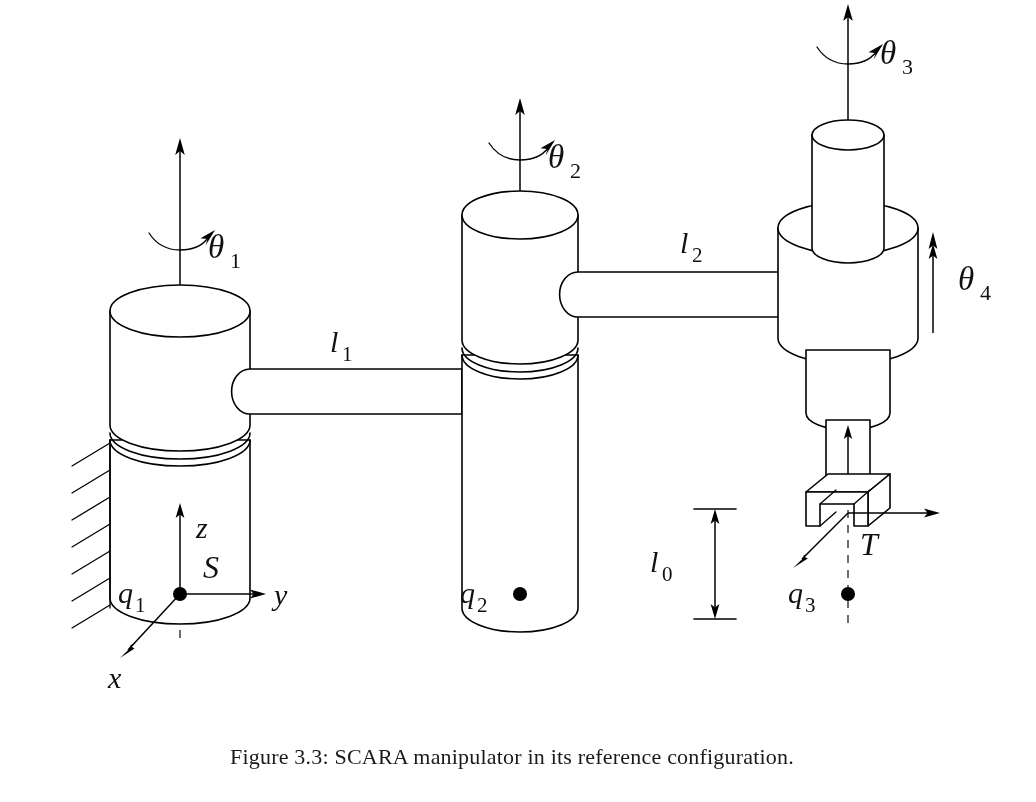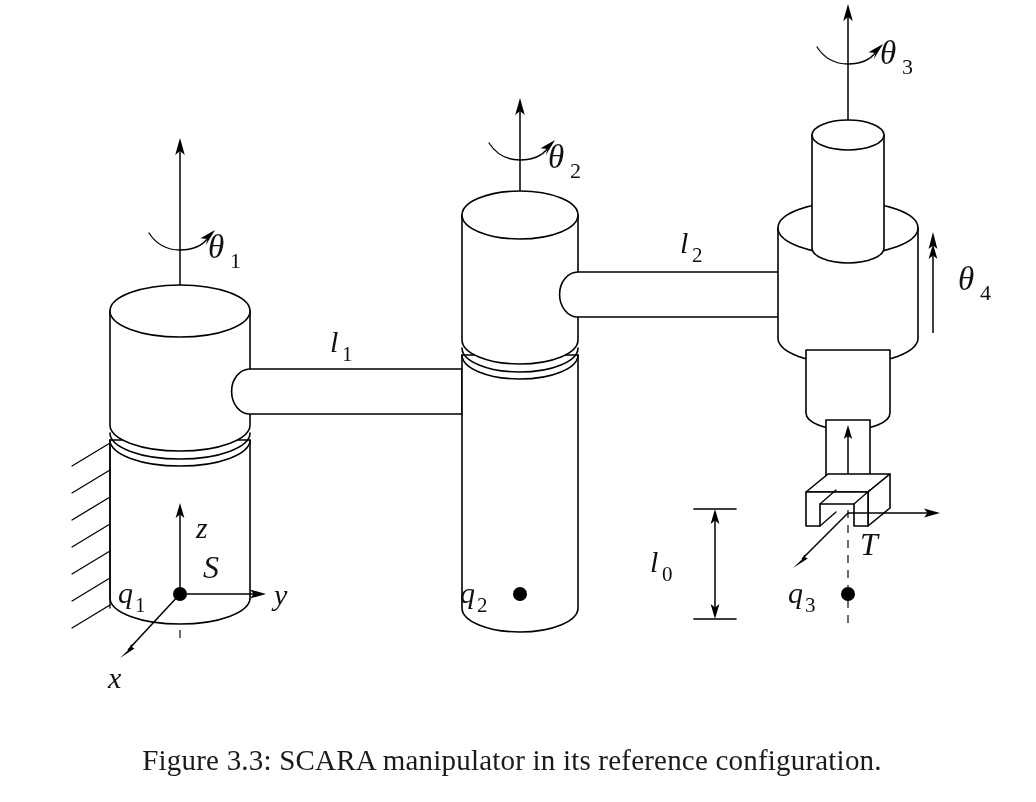--- a/index.html
+++ b/index.html
@@ -60,21 +60,21 @@
   .arrowfill {
     fill: #000000;
     stroke: none;
   }
   .caption {
     position: absolute;
     left: 0;
     top: 744px;
     width: 1024px;
     text-align: center;
-    font-size: 29px;
+    font-size: 22px;
     color: #1a1a1a;
     font-family: "Liberation Serif", "DejaVu Serif", serif;
     letter-spacing: 0.2px;
     white-space: nowrap;
   }
   .mlabel {
     font-family: "Liberation Serif", "DejaVu Serif", serif;
     font-style: italic;
     fill: #111111;
   }

